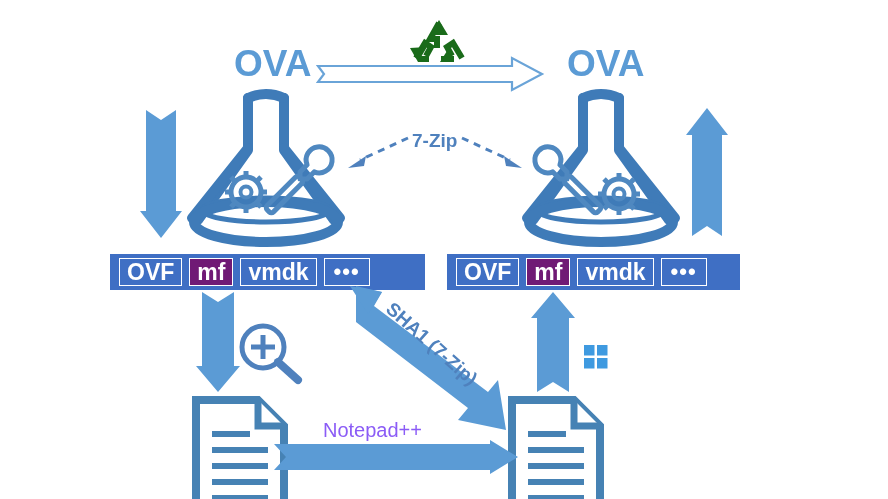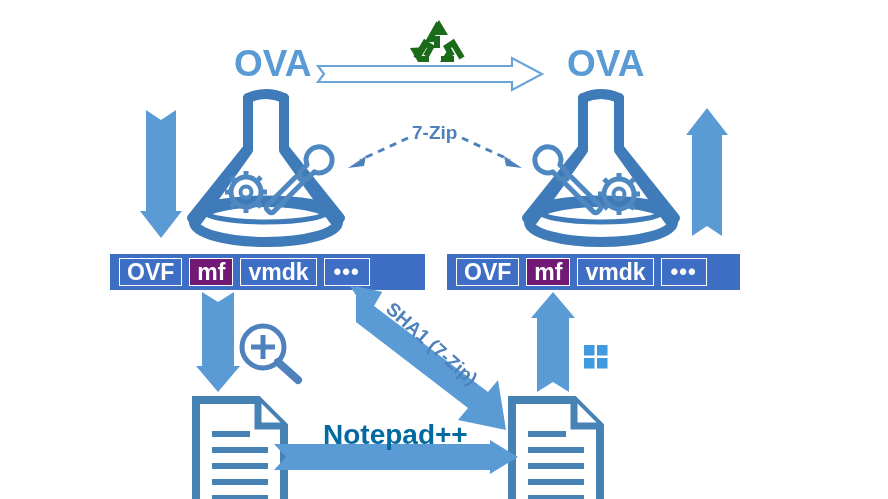--- a/index.html
+++ b/index.html
@@ -29,23 +29,23 @@
     position:absolute;
     font-family:"Liberation Sans", sans-serif;
     font-size:19px;
     font-weight:700;
     color:#4f81bd;
     white-space:nowrap;
   }
   .notepad-label{
     position:absolute;
     font-family:"Liberation Sans", sans-serif;
-    font-size:28px;
-    font-weight:700;
-    color:#0369a1;
+    font-size:20px;
+    font-weight:400;
+    color:#8b5cf6;
     white-space:nowrap;
   }
   .sha-label{
     position:absolute;
     font-family:"Liberation Sans", sans-serif;
     font-size:19px;
     font-weight:700;
     color:#4f81bd;
     white-space:nowrap;
     transform-origin:left top;
@@ -116,21 +116,21 @@
   </div>
 
   <div class="abs" style="left:340px;top:100px;">
     <svg width="190" height="60" viewBox="0 0 190 60">
       <path d="M68 22 L20 44" fill="none" stroke="#4f81bd" stroke-width="3" stroke-dasharray="7,6"></path>
       <path d="M122 22 L170 44" fill="none" stroke="#4f81bd" stroke-width="3" stroke-dasharray="7,6"></path>
       <polygon points="8,52 26,40 24,50" fill="#4f81bd"></polygon>
       <polygon points="182,52 164,40 166,50" fill="#4f81bd"></polygon>
     </svg>
   </div>
-  <div class="sevenzip-label" style="left:412px;top:106px;">7-Zip</div>
+  <div class="sevenzip-label" style="left:412px;top:114px;">7-Zip</div>
 
   <div class="abs" style="left:140px;top:90px;">
     <svg width="42" height="135" viewBox="0 0 42 135">
       <polygon points="6,4 21,14 36,4 36,105 42,105 21,132 0,105 6,105" fill="#5b9bd5"></polygon>
     </svg>
   </div>
 
   <div class="abs" style="left:686px;top:90px;">
     <svg width="42" height="135" viewBox="0 0 42 135">
       <polygon points="21,2 42,29 36,29 36,130 21,120 6,130 6,29 0,29" fill="#5b9bd5"></polygon>

